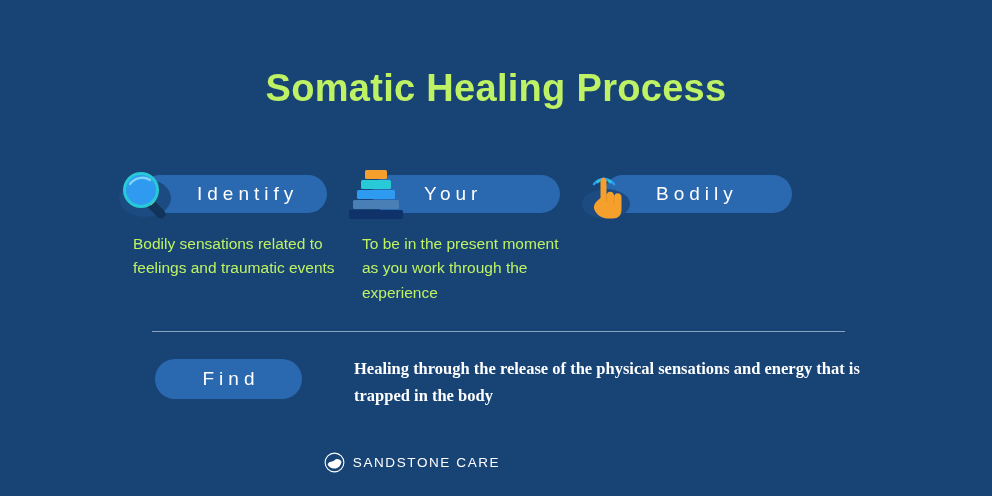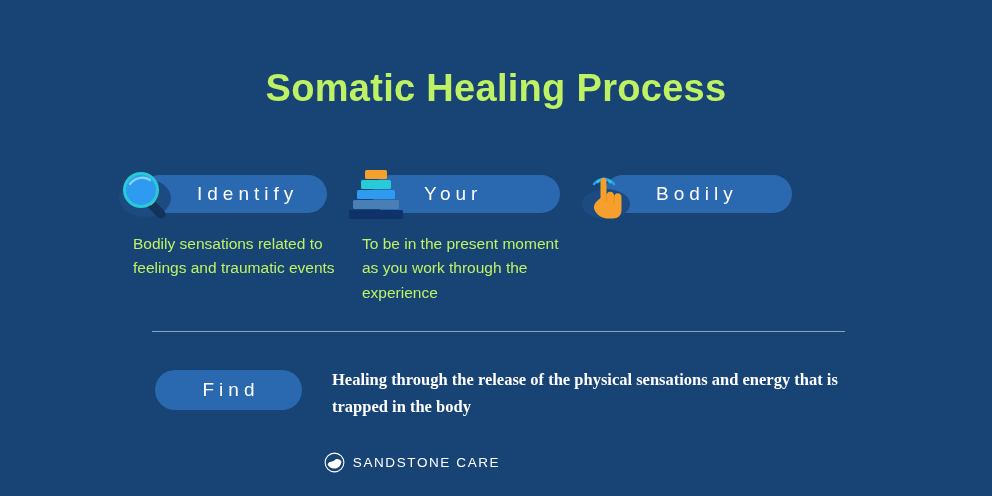--- a/index.html
+++ b/index.html
@@ -116,24 +116,25 @@
     width: 693px;
     height: 1px;
     background: #9fb4cb;
     opacity: 0.85;
   }
 
   
   .find-row {
     position: absolute;
     left: 155px;
-    top: 367px;
+    top: 356px;
     width: 740px;
     display: flex;
     align-items: flex-start;
+    gap: 22px;
   }
   .find-pill {
     width: 147px;
     height: 40px;
     border-radius: 20px;
     background: #2a69b0;
     display: flex;
     align-items: center;
     justify-content: center;
     flex: 0 0 auto;

